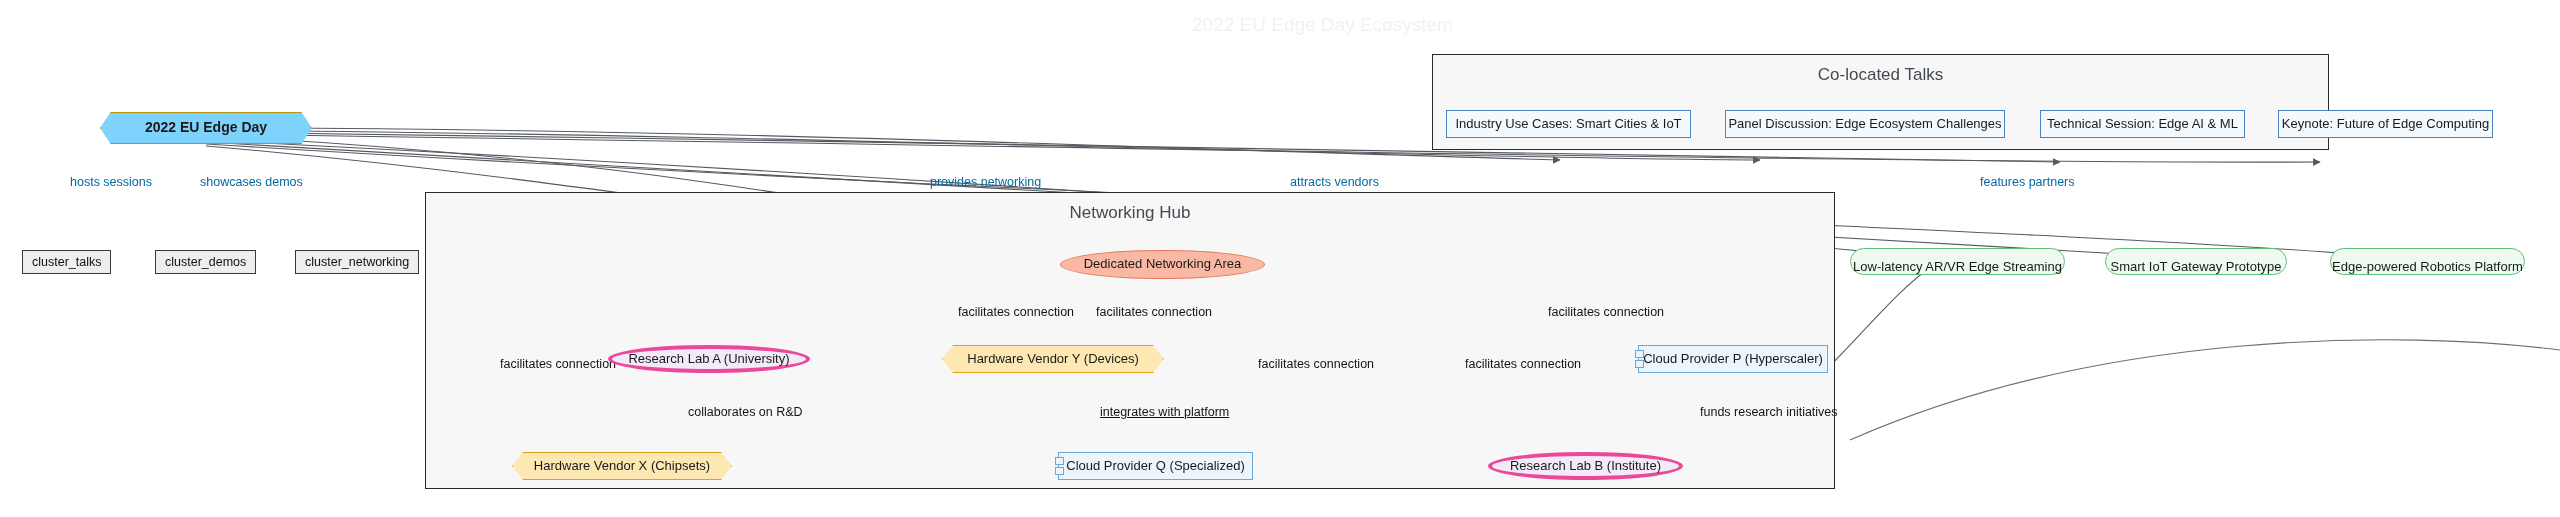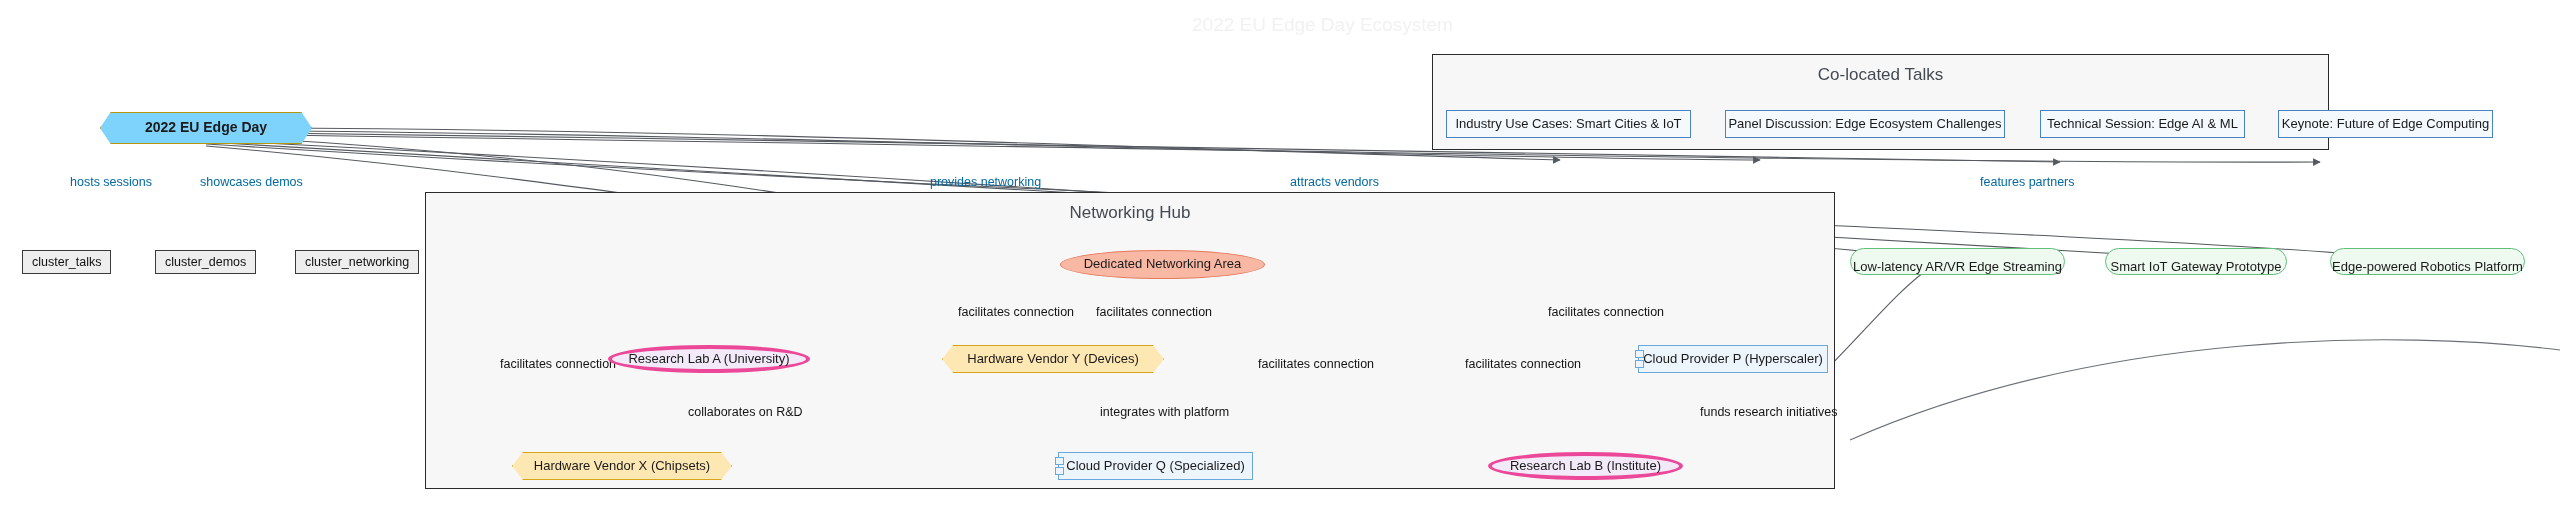--- a/index.html
+++ b/index.html
@@ -251,21 +251,21 @@
     <span>Research Lab B (Institute)</span>
   </div>
 
   <div class="elabel" style="left:958px; top:305px;">facilitates connection</div>
   <div class="elabel" style="left:1096px; top:305px;">facilitates connection</div>
   <div class="elabel" style="left:1258px; top:357px;">facilitates connection</div>
   <div class="elabel" style="left:1465px; top:357px;">facilitates connection</div>
   <div class="elabel" style="left:1548px; top:305px;">facilitates connection</div>
   <div class="elabel" style="left:500px; top:357px;">facilitates connection</div>
   <div class="elabel" style="left:688px; top:405px;">collaborates on R&amp;D</div>
-  <div class="elabel" style="left:1100px; top:405px;">integrates with platform</div>
+  <div class="elabel" style="left:1100px; top:405px;text-decoration:underline;">integrates with platform</div>
   <div class="elabel" style="left:1700px; top:405px;">funds research initiatives</div>
 
   <div class="elabel faint" style="left:70px; top:175px;">hosts sessions</div>
   <div class="elabel faint" style="left:200px; top:175px;">showcases demos</div>
   <div class="elabel faint" style="left:930px; top:175px;">provides networking</div>
   <div class="elabel faint" style="left:1290px; top:175px;">attracts vendors</div>
   <div class="elabel faint" style="left:1980px; top:175px;">features partners</div>
 
 </div>
 

